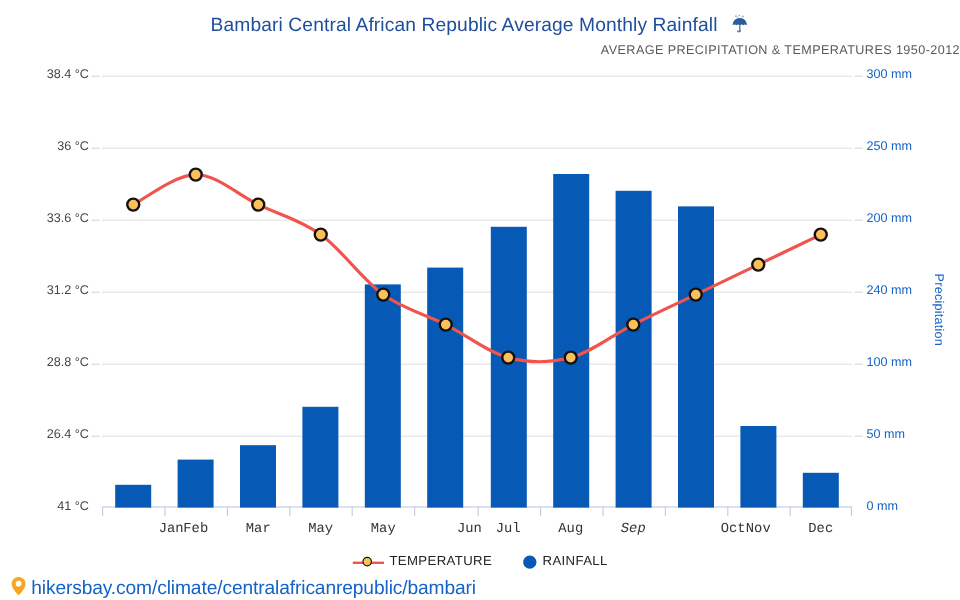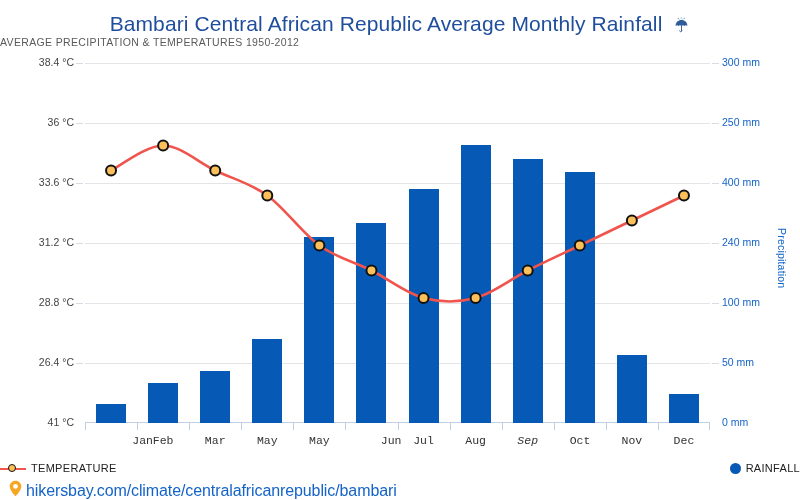--- a/index.html
+++ b/index.html
@@ -6,26 +6,26 @@
   body{
     width:800px;height:500px;background:#ffffff;overflow:hidden;
     font-family:"Liberation Sans",sans-serif;
     -webkit-font-smoothing:antialiased;
   }
   .page{position:relative;width:800px;height:500px;}
 
   
   .title{
     position:absolute;left:0;top:12px;width:800px;text-align:center;
-    font-size:21px;color:#1F4E9C;font-weight:400;letter-spacing:.1px;
+    font-size:16px;color:#1F4E9C;font-weight:400;letter-spacing:.1px;
     white-space:nowrap;
   }
   .title .umb{display:inline-block;vertical-align:-3px;margin-left:5px;}
   .subtitle{
-    position:absolute;left:0;top:36px;width:800px;text-align:left;
+    position:absolute;left:0;top:36px;width:800px;text-align:right;
     font-size:10.5px;color:#5a5a5a;letter-spacing:.35px;
   }
 
   
   .plot{position:absolute;left:85px;top:63px;width:625px;height:360px;}
   .gridline{position:absolute;left:0;width:625px;height:1px;background:#e2e4e8;}
   .axis-bottom{position:absolute;left:0;top:359px;width:625px;height:1px;background:#c3cfe3;}
 
   .tickmark{position:absolute;width:7px;height:1px;background:#d7dbe2;}
   .tickmark.l{left:-9px;}
@@ -56,21 +56,21 @@
 
   
   .bar{position:absolute;background:#0659B5;}
 
   
   .tempsvg{position:absolute;left:0;top:0;width:800px;height:500px;pointer-events:none;}
 
   
   .legend{
     position:absolute;left:0;top:462px;width:800px;
-    display:flex;justify-content:space-between;align-items:center;gap:26px;
+    display:flex;justify-content:center;align-items:center;gap:26px;
   }
   .legend-item{display:flex;align-items:center;gap:5px;}
   .legend-item span.lbl{font-size:11px;color:#222;letter-spacing:.3px;}
   .lg-temp{display:inline-block;position:relative;width:26px;height:11px;}
   .lg-temp .ln{position:absolute;top:5px;left:0;width:26px;height:2px;background:#F0544C;}
   .lg-temp .dot{
     position:absolute;top:1px;left:8px;width:8px;height:8px;border-radius:50%;
     background:#FBC05A;border:1.6px solid #111;box-sizing:border-box;
   }
   .lg-rain{display:inline-block;width:11px;height:11px;border-radius:50%;background:#0659B5;}
@@ -167,36 +167,36 @@
       <div class="ylab-left" style="top: 176px;">33.6 °C</div>
       <div class="ylab-left" style="top: 116px;">36 °C</div>
       <div class="ylab-left" style="top: 56px;">38.4 °C</div>
     </div>
 
   <div id="ylabs-right">
       <div class="ylab-right" style="top: 416px;">0 mm</div>
       <div class="ylab-right" style="top: 356px;">50 mm</div>
       <div class="ylab-right" style="top: 296px;">100 mm</div>
       <div class="ylab-right" style="top: 236px;">240 mm</div>
-      <div class="ylab-right" style="top: 176px;">400 mm</div>
+      <div class="ylab-right" style="top: 176px;">200 mm</div>
       <div class="ylab-right" style="top: 116px;">250 mm</div>
       <div class="ylab-right" style="top: 56px;">300 mm</div>
     </div>
 
   <div id="xlabs">
       <div class="xlab" style="left: 93px; text-align: right;">Jan</div>
       <div class="xlab" style="left: 133.125px;">Feb</div>
       <div class="xlab" style="left: 185.208px;">Mar</div>
       <div class="xlab" style="left: 237.292px;">May</div>
       <div class="xlab" style="left: 289.375px;">May</div>
       <div class="xlab" style="left: 341.458px; text-align: right;">Jun</div>
       <div class="xlab" style="left: 393.542px;">Jul</div>
       <div class="xlab" style="left: 445.625px;">Aug</div>
       <div class="xlab" style="left: 497.708px; font-style: italic;">Sep</div>
-      <div class="xlab" style="left: 550px;">Oct</div>
+      <div class="xlab" style="left: 581px;">Oct</div>
       <div class="xlab" style="left: 601.875px;">Nov</div>
       <div class="xlab" style="left: 653.958px;">Dec</div>
     </div>
 
   <div class="axis-title-right">Precipitation</div>
 
   <svg class="tempsvg" id="tempsvg">
       <path d="M 111.04 170.50 C 119.72 166.33, 145.76 145.50, 163.13 145.50 C 180.49 145.50, 197.85 162.17, 215.21 170.50 C 232.57 178.83, 249.93 183.00, 267.29 195.50 C 284.65 208.00, 302.01 233.00, 319.38 245.50 C 336.74 258.00, 354.10 261.75, 371.46 270.50 C 388.82 279.25, 406.18 293.42, 423.54 298.00 C 440.90 302.58, 458.26 302.58, 475.63 298.00 C 492.99 293.42, 510.35 279.25, 527.71 270.50 C 545.07 261.75, 562.43 253.83, 579.79 245.50 C 597.15 237.17, 614.51 228.83, 631.88 220.50 C 649.24 212.17, 675.28 199.67, 683.96 195.50" fill="none" stroke="#F0544C" stroke-width="2.6" stroke-linecap="round"></path>
       <circle cx="111.04" cy="170.50" r="5" fill="#FBC05A" stroke="#111111" stroke-width="2"></circle>
       <circle cx="163.13" cy="145.50" r="5" fill="#FBC05A" stroke="#111111" stroke-width="2"></circle>

